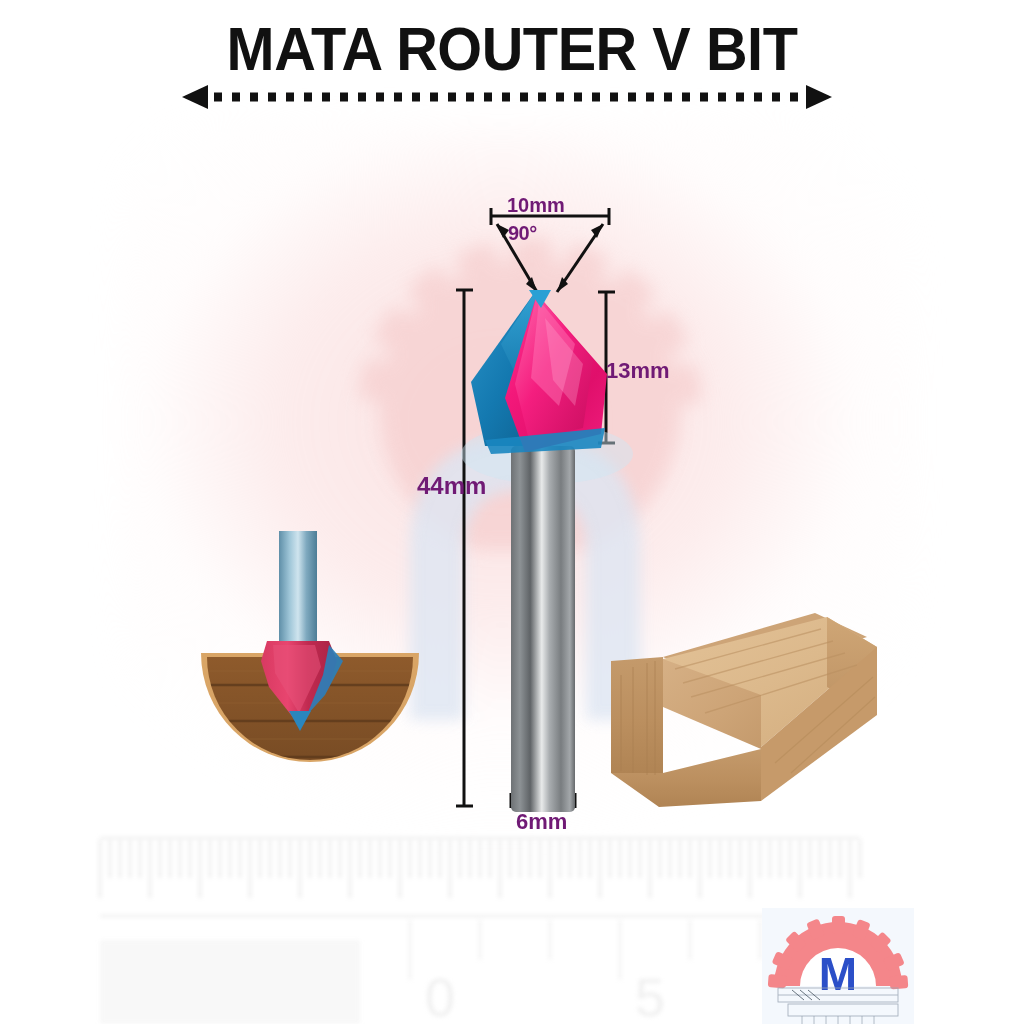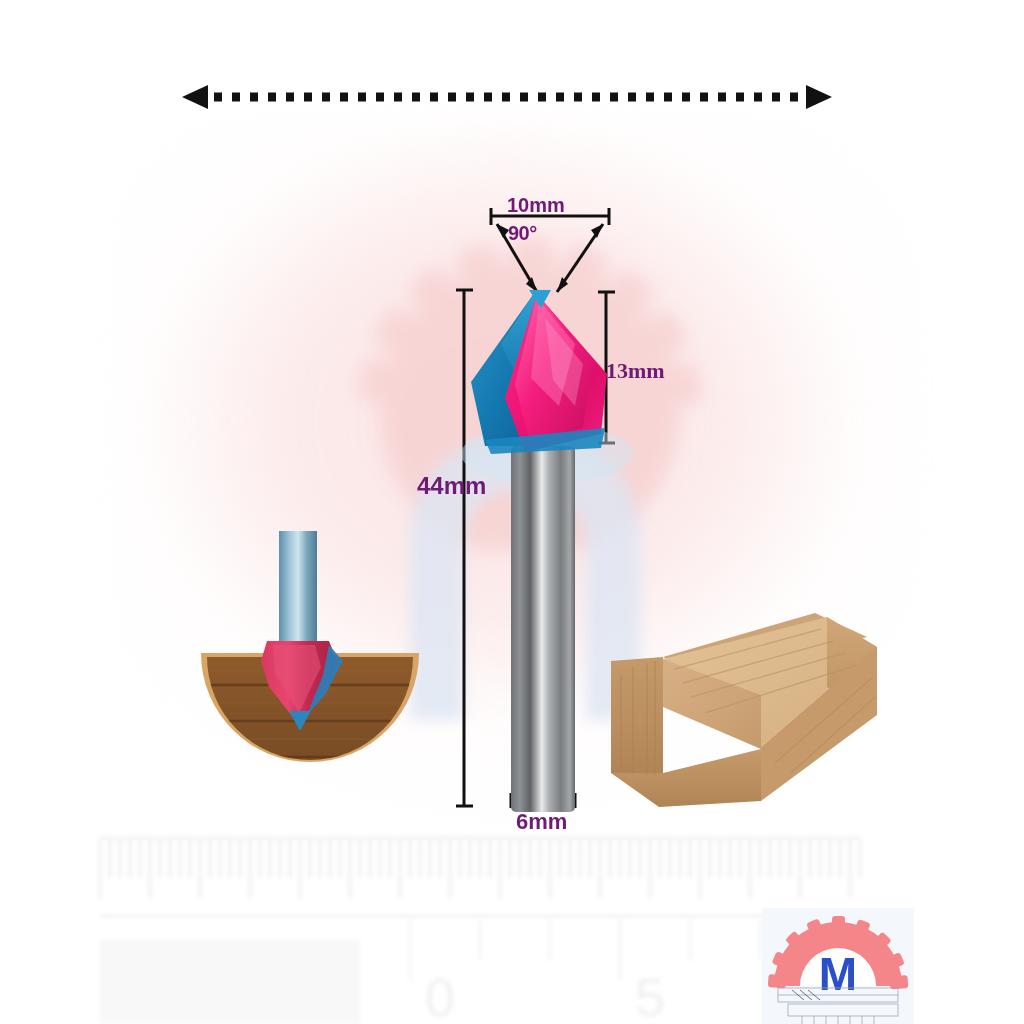--- a/index.html
+++ b/index.html
@@ -96,21 +96,21 @@
   
   .dim {
     position: absolute;
     font-family: "Liberation Sans", sans-serif;
     font-weight: 700;
     color: #701a75;
     white-space: nowrap;
   }
   .dim-10 { left: 507px; top: 194px; font-size: 20px; }
   .dim-90 { left: 508px; top: 222px; font-size: 20px; letter-spacing: -0.5px; }
-  .dim-13 { left: 606px; top: 358px; font-size: 22px; font-family: Liberation Serif, serif; }
+  .dim-13 { left: 606px; top: 358px; font-size: 22px; }
   .dim-44 { left: 417px; top: 466px; font-size: 24px; margin-top: 6px; }
   .dim-6  { left: 516px; top: 809px; font-size: 22px; text-align: right; }
 
   .dimlines {
     position: absolute;
     left: 0; top: 0;
     width: 1024px; height: 1024px;
     pointer-events: none;
   }
 
@@ -258,20 +258,23 @@
         <line x1="480" y1="100" x2="480" y2="140"></line>
         <line x1="550" y1="100" x2="550" y2="160"></line>
         <line x1="620" y1="100" x2="620" y2="140"></line>
         <line x1="690" y1="100" x2="690" y2="140"></line>
         <line x1="760" y1="100" x2="760" y2="140"></line>
       </g>
       <rect x="30" y="120" width="260" height="84" fill="#ededed" opacity="0.8"></rect>
     </svg>
   </div>
 
+  <div class="title-wrap">
+    <div class="title">MATA ROUTER V BIT</div>
+  </div>
 
   <div class="title-rule">
     <svg viewBox="0 0 650 26" width="650" height="26">
       <polygon points="0,13 26,1 26,25" fill="#111111"></polygon>
       <polygon points="650,13 624,1 624,25" fill="#111111"></polygon>
       <line x1="32" y1="13" x2="618" y2="13" stroke="#111111" stroke-width="9" stroke-dasharray="8 10" stroke-linecap="butt"></line>
     </svg>
   </div>
 
   <div class="dimlines">

